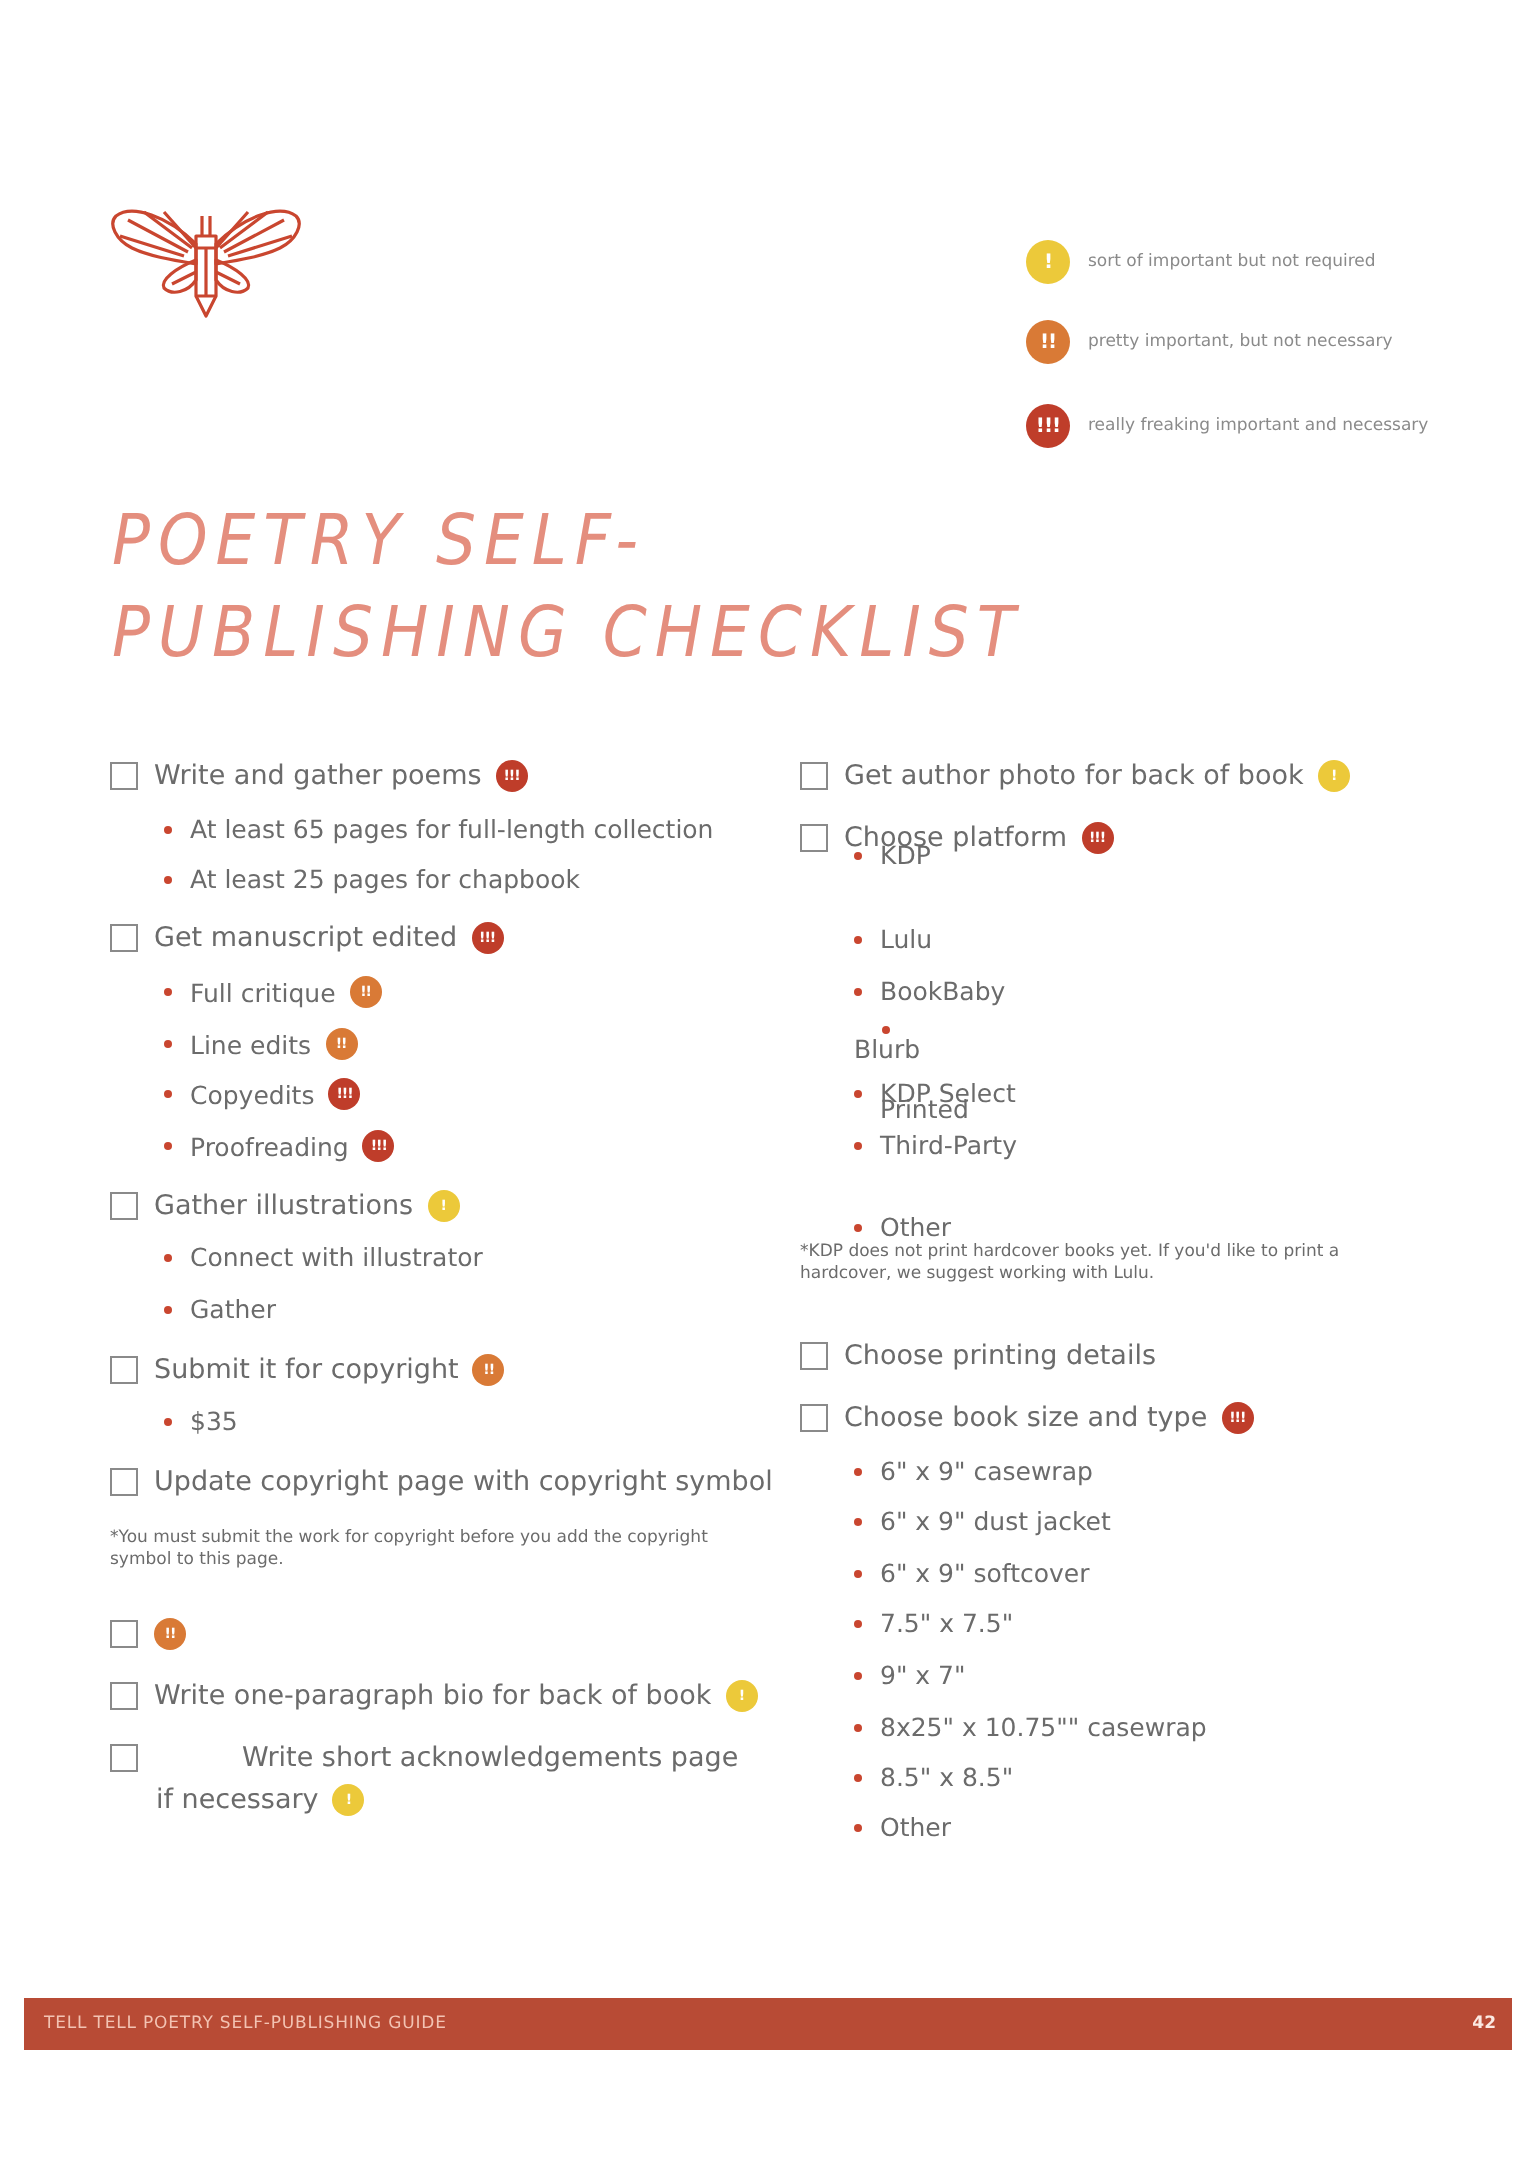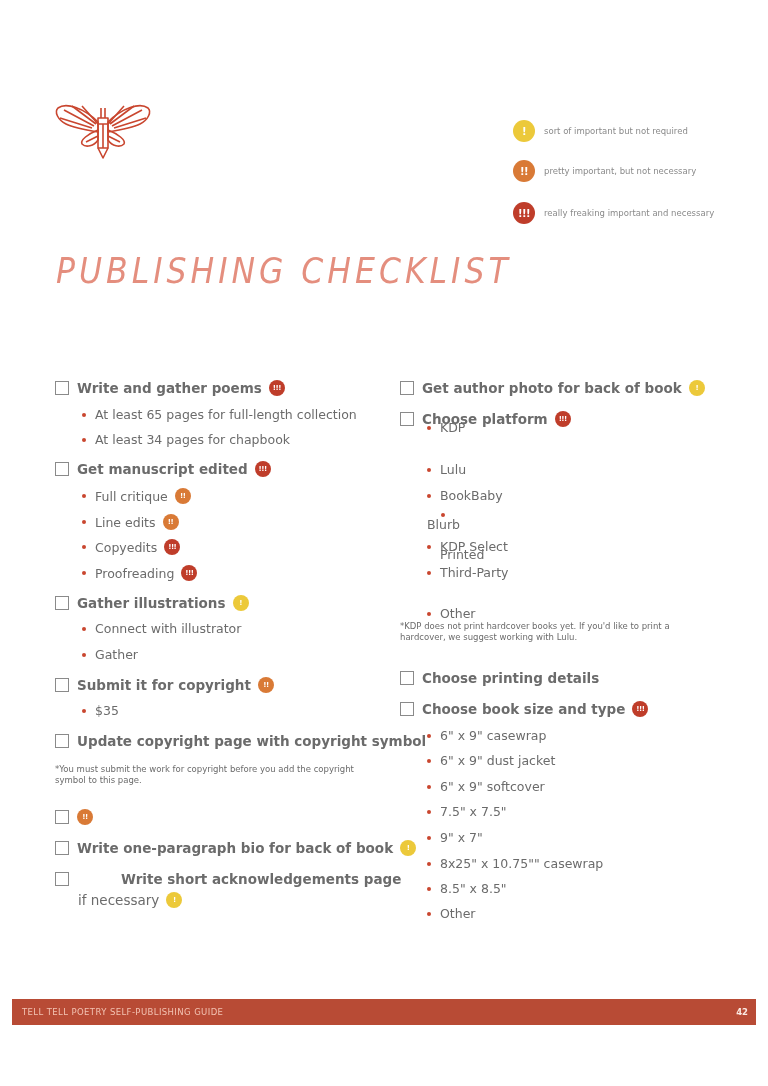--- a/index.html
+++ b/index.html
@@ -26,21 +26,21 @@
     border-radius: 50%; color: #fff; font-weight: bold; font-family: "DejaVu Sans", sans-serif;
     width: 16px; height: 16px; font-size: 7px; letter-spacing: -0.5px; vertical-align: middle;
   }
   .badge.low { background: #ecc93a; }
   .badge.med { background: #d97a36; }
   .badge.high { background: #bf3d2a; }
 
   .col { position: absolute; }
   .row { position: absolute; left: 0; white-space: nowrap; display: flex; align-items: center; font-size: 13.5px; color: #6b6b6b; }
   .row .cb { width: 14px; height: 14px; border: 1.3px solid #8a8a8a; margin-right: 8px; box-sizing: border-box; background: #fff; }
-  .row .label { margin-right: 7px; font-weight: bold; }
+  .row .label { margin-right: 7px; }
   .sub { position: absolute; white-space: nowrap; display: flex; align-items: center; font-size: 12.5px; color: #6b6b6b; }
   .sub .dot { width: 4px; height: 4px; border-radius: 50%; background: #c9462f; margin-right: 9px; }
   .sub .label { margin-right: 7px; }
   .note { position: absolute; font-size: 8.5px; color: #6b6b6b; line-height: 11px; }
   .wrap2 { position: absolute; font-size: 13.5px; color: #6b6b6b; display: flex; align-items: center; white-space: nowrap; }
 
   .footer {
     position: absolute; left: 12px; top: 999px; width: 744px; height: 26px;
     background: #b84b35; display: flex; align-items: center; justify-content: space-between;
   }
@@ -73,36 +73,37 @@
     <span class="badge med">!!</span>
     <span class="legend-text">pretty important, but not necessary</span>
   </div>
   <div class="legend-row" style="top:82px;">
     <span class="badge high">!!!</span>
     <span class="legend-text">really freaking important and necessary</span>
   </div>
 </div>
 
 <div class="title">
+  <span>POETRY SELF-</span>
   <span>PUBLISHING CHECKLIST</span>
 </div>
 
 <div class="col" style="left:55px; top:0;">
   <div class="row" style="top:380px;">
     <span class="cb"></span>
     <span class="label">Write and gather poems</span>
     <span class="badge high">!!!</span>
   </div>
   <div class="sub" style="left:27px; top:407px;">
     <span class="dot"></span>
     <span class="label">At least 65 pages for full-length collection</span>
   </div>
   <div class="sub" style="left:27px; top:432px;">
     <span class="dot"></span>
-    <span class="label">At least 34 pages for chapbook</span>
+    <span class="label">At least 25 pages for chapbook</span>
   </div>
 
   <div class="row" style="top:461px;">
     <span class="cb"></span>
     <span class="label">Get manuscript edited</span>
     <span class="badge high">!!!</span>
   </div>
   <div class="sub" style="left:27px; top:488px;">
     <span class="dot"></span>
     <span class="label">Full critique</span>

